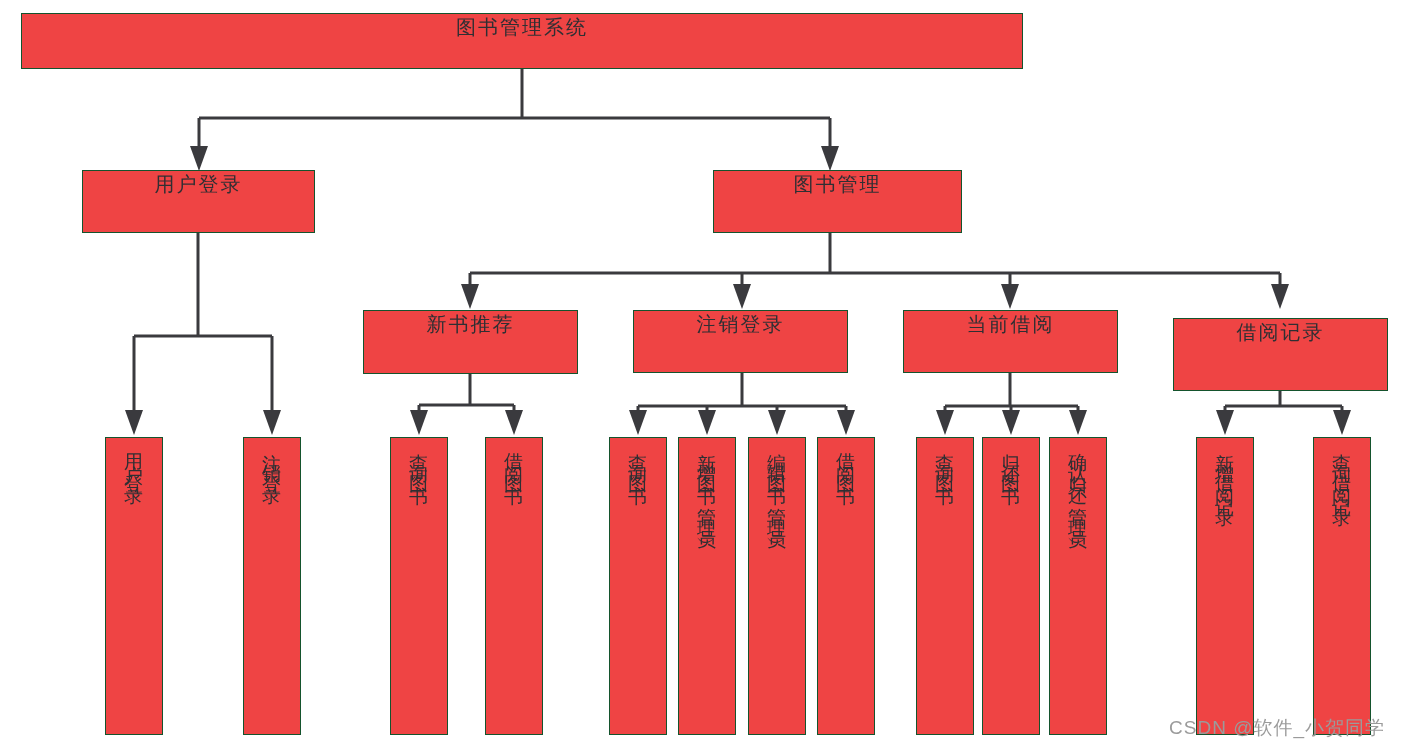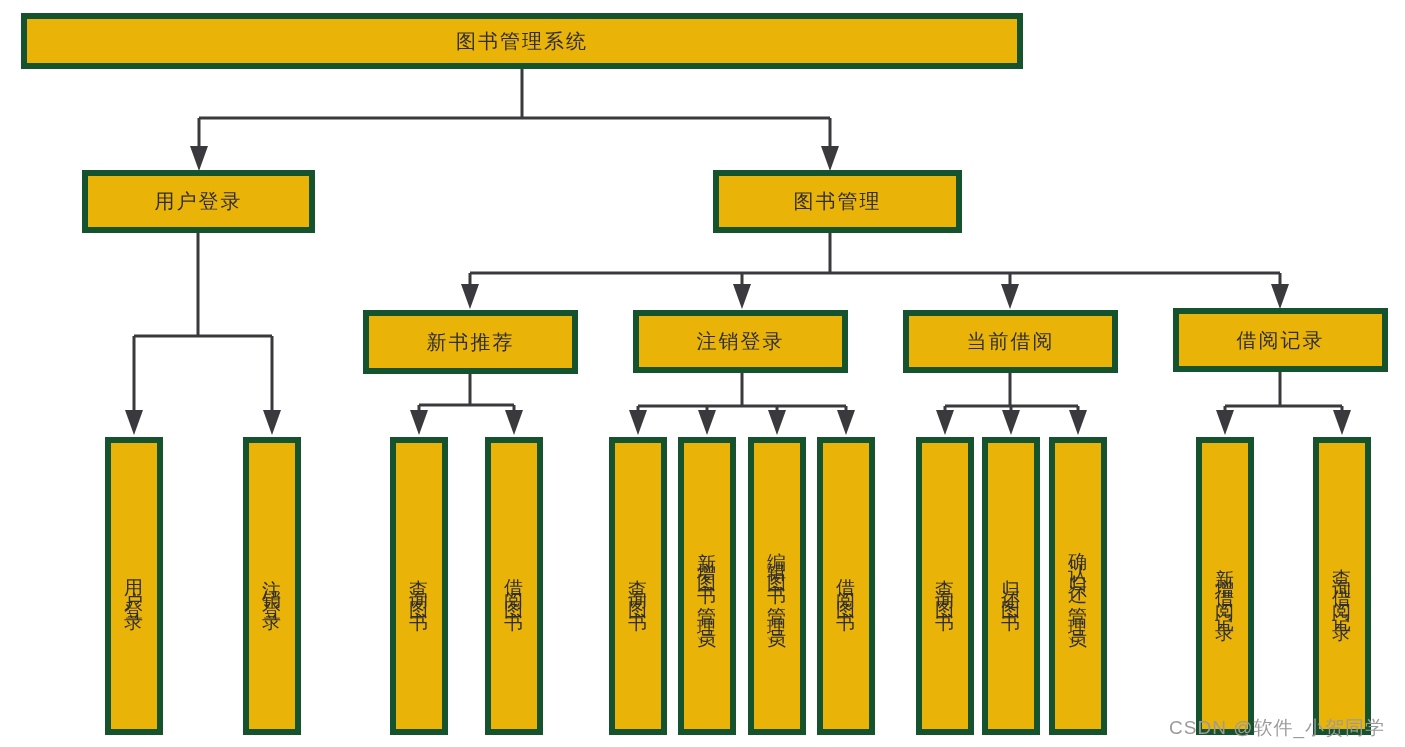--- a/index.html
+++ b/index.html
@@ -4,37 +4,37 @@
 <style>
   html,body{margin:0;padding:0;background:#ffffff;}
   .canvas{
     position:relative;width:1405px;height:747px;background:#ffffff;
     font-family:"Liberation Sans",sans-serif;overflow:hidden;
   }
   .connectors{position:absolute;left:0;top:0;width:1405px;height:747px;z-index:1;}
   .connectors path{stroke:#3a3a3e;stroke-width:3;fill:none;}
   .connectors polygon{fill:#3a3a3e;stroke:none;}
   .box{
-    position:absolute;box-sizing:border-box;background:#eab308;
-    border:6px solid #14532d;display:flex;align-items:center;justify-content:center;
+    position:absolute;box-sizing:border-box;background:#ef4444;
+    border:1px solid #14532d;display:flex;align-items:flex-start;justify-content:center;
     color:#2f2f33;z-index:2;
   }
   .h-label{font-size:20px;letter-spacing:2px;white-space:nowrap;}
   .v-label{
     writing-mode:vertical-rl;text-orientation:mixed;
     font-size:19px;letter-spacing:11px;line-height:1;white-space:nowrap;
   }
   
   .n-root{left:21px;top:13px;width:1002px;height:56px;}
   .n-user-login{left:82px;top:170px;width:233px;height:63px;}
   .n-book-mgmt{left:713px;top:170px;width:249px;height:63px;}
   .n-l3-0{left:363px;top:310px;width:215px;height:64px;}
   .n-l3-1{left:633px;top:310px;width:215px;height:63px;}
   .n-l3-2{left:903px;top:310px;width:215px;height:63px;}
-  .n-l3-3{left:1173px;top:308px;width:215px;height:64px;}
+  .n-l3-3{left:1173px;top:318px;width:215px;height:73px;}
   .leaf{top:437px;width:58px;height:298px;}
   .lf-a0{left:105px;} .lf-a1{left:243px;}
   .lf-b0{left:390px;} .lf-b1{left:485px;}
   .lf-c0{left:609px;} .lf-c1{left:678px;} .lf-c2{left:748px;} .lf-c3{left:817px;}
   .lf-d0{left:916px;} .lf-d1{left:982px;} .lf-d2{left:1049px;}
   .lf-e0{left:1196px;} .lf-e1{left:1313px;}
   .watermark{
     position:absolute;right:20px;bottom:6px;z-index:10;
     font-size:19px;color:#9b9b9b;letter-spacing:1px;white-space:nowrap;
   }

